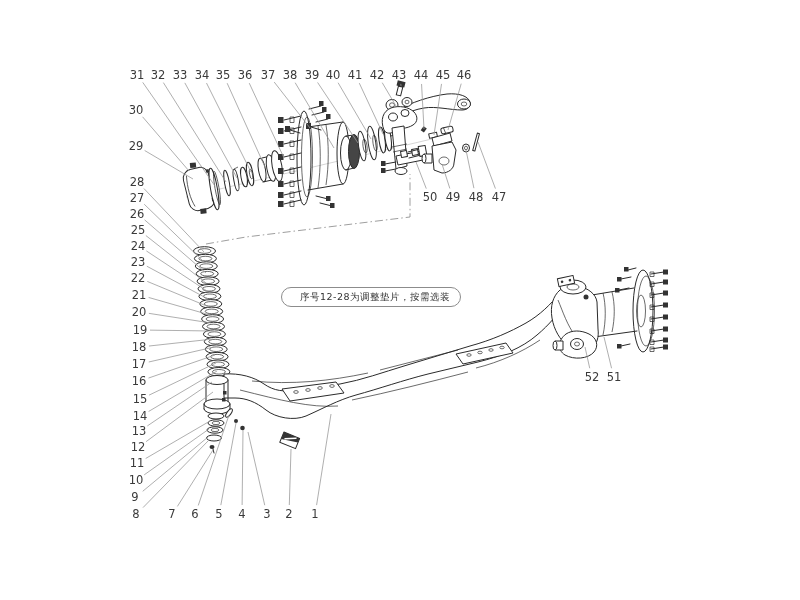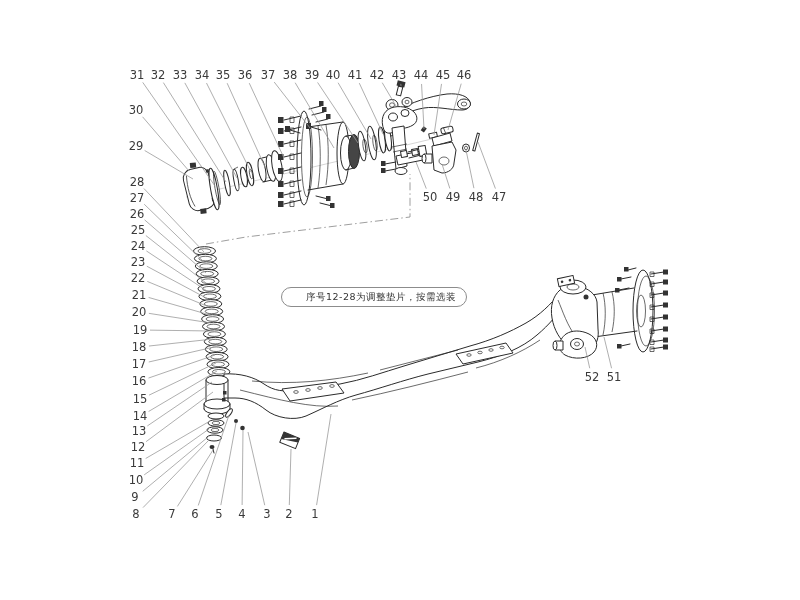--- a/index.html
+++ b/index.html
@@ -17,21 +17,21 @@
   svg .lnw{stroke:var(--line);stroke-width:1;fill:#fff;stroke-linejoin:round;}
   svg .thin{stroke:var(--line);stroke-width:.7;fill:none;}
   svg .dark{fill:#333;stroke:none;}
   svg .axis{stroke:#b9b9b9;stroke-width:.6;fill:none;}
   svg .leader{stroke:var(--leader);stroke-width:.8;fill:none;}
   svg .callout{fill:var(--label);font-size:11.5px;text-anchor:middle;}
   svg .dashdot{stroke:#858585;stroke-width:.8;fill:none;stroke-dasharray:8 3 1.5 3;}
   .note-box{
     position:absolute;left:281px;top:287px;height:20px;box-sizing:border-box;
     border:1px solid var(--note-border);border-radius:10px;
-    padding:3px 10px 0 24px;font-size:9.5px;color:var(--note-text);
+    padding:3px 10px 0 18px;font-size:9.5px;color:var(--note-text);
     letter-spacing:.5px;background:#fff;white-space:nowrap;
   }
 </style>
 </head>
 <body>
 
 <svg id="stage" width="800" height="600" viewBox="0 0 800 600">
 
   <defs>
     <g id="shim">

